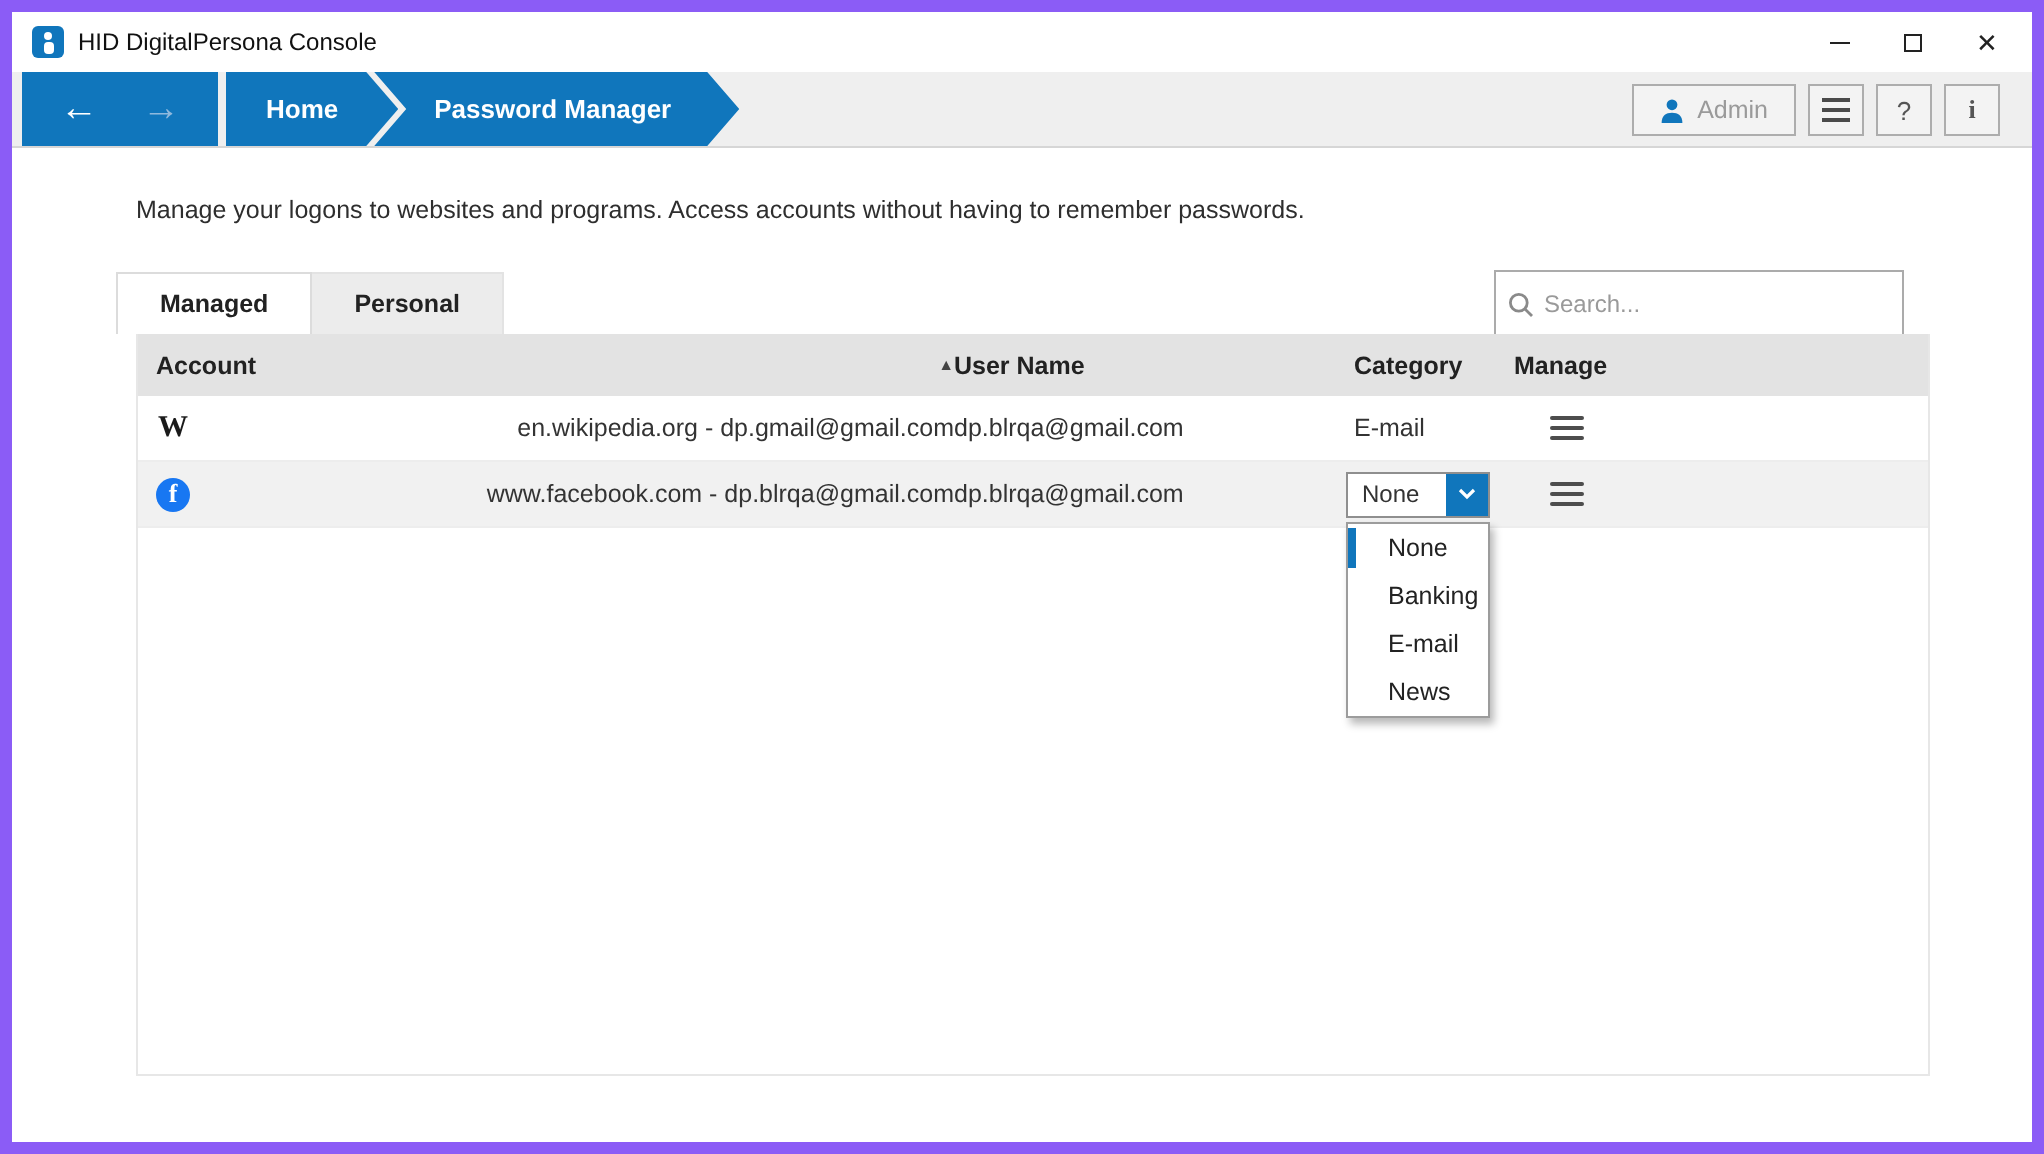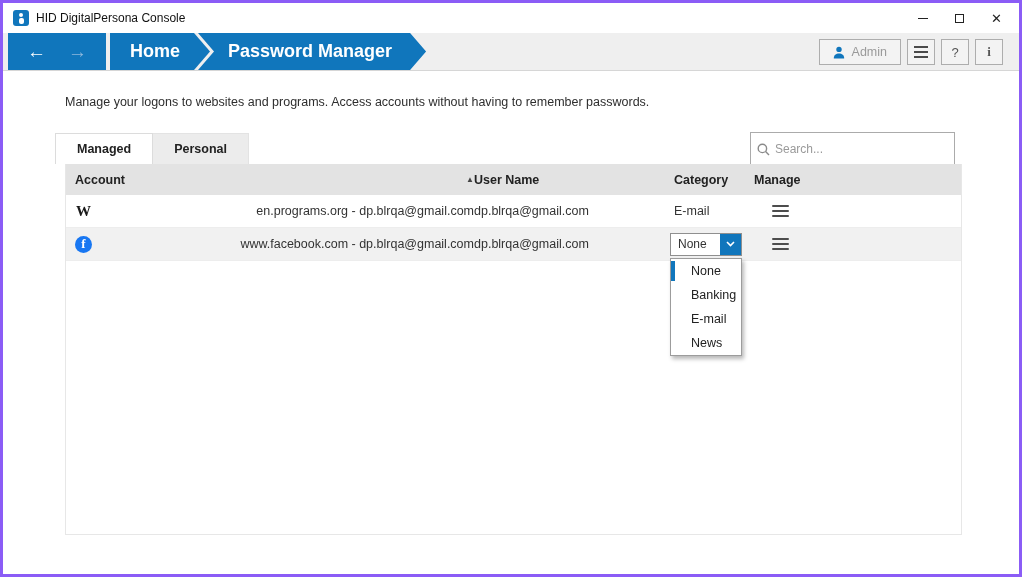--- a/index.html
+++ b/index.html
@@ -1,19 +1,19 @@
 <!DOCTYPE html>
 <html><head>
 <meta charset="utf-8">
 <style>
   * { margin:0; padding:0; box-sizing:border-box; }
   html,body { width:1022px; height:577px; font-family:"Liberation Sans", sans-serif; background:#fff; }
   .window {
     position:relative; width:1022px; height:577px; background:#0f172a;
-    border:3px solid #8b5cf6; outline:1px solid #c9c9c9; overflow:hidden;
+    border:6px solid #8b5cf6; outline:1px solid #c9c9c9; overflow:hidden;
   }
 
   
   .titlebar { position:absolute; top:0; left:0; right:0; height:30px; background:#fff; }
   .app-icon { position:absolute; left:10px; top:7px; width:16px; height:16px; border-radius:3px; background:#1076BC; }
   .app-icon::before { content:""; position:absolute; left:6px; top:3px; width:4px; height:4px; border-radius:50%; background:#fff; }
   .app-icon::after  { content:""; position:absolute; left:5.5px; top:8px; width:5px; height:6px; border-radius:2px; background:#fff; }
   .title-text { position:absolute; left:33px; top:8px; font-size:12px; color:#111; }
   .win-controls { position:absolute; right:4px; top:0; height:30px; display:flex; }
   .win-btn { width:37px; height:30px; display:flex; align-items:center; justify-content:center; color:#222; }
@@ -21,21 +21,21 @@
   .glyph-max { width:9px; height:9px; border:1px solid #222; }
   .glyph-close { font-size:13px; line-height:1; color:#222; }
 
   
   .navbar { position:absolute; top:30px; left:0; right:0; height:38px; background:#efefef; border-bottom:1px solid #d6d6d6; }
   .nav-arrows { position:absolute; left:5px; top:0; width:98px; height:37px; background:#1076BC; display:flex; align-items:center; justify-content:center; gap:22px; }
   .arrow { font-size:19px; font-weight:bold; line-height:1; }
   .arrow.back { color:#fff; }
   .arrow.fwd { color:#8FB9DD; }
   .crumbs { position:absolute; left:103px; top:0; height:37px; display:flex; }
-  .crumb { height:37px; display:flex; align-items:center; background:#1076BC; color:#fff; font-weight:bold; font-size:18px; filter:drop-shadow(-4px 0 0 #fff); }
+  .crumb { height:37px; display:flex; align-items:center; background:#1076BC; color:#fff; font-weight:bold; font-size:13px; filter:drop-shadow(-4px 0 0 #fff); }
   .crumb.first { margin-left:4px; padding:0 30px 0 20px;
     clip-path:polygon(0 0, calc(100% - 16px) 0, 100% 50%, calc(100% - 16px) 100%, 0 100%); }
   .crumb.notched { margin-left:-12px; padding:0 34px 0 30px;
     clip-path:polygon(0 0, calc(100% - 16px) 0, 100% 50%, calc(100% - 16px) 100%, 0 100%, 16px 50%); }
   .nav-right { position:absolute; right:16px; top:6px; display:flex; gap:6px; }
   .nav-btn { height:26px; border:1px solid #adadad; background:#f3f3f3; display:flex; align-items:center; justify-content:center; color:#555; font-size:13px; }
   .btn-admin { padding:0 13px; gap:7px; color:#9a9a9a; font-size:12.5px; }
   .sq { width:28px; }
   .hamburger { display:flex; flex-direction:column; gap:2.5px; }
   .hamburger i { display:block; width:14px; height:2.5px; background:#4a4a4a; }
@@ -160,21 +160,21 @@
         <div class="col-user">User Name</div>
         <div class="col-cat">Category</div>
         <div class="col-manage">Manage</div>
       </div>
 
       <div class="trow">
         <div class="col-account">
           <span class="site-icon">
             <span class="wiki-w">W</span>
           </span>
-          <span>en.programs.org - dp.blrqa@gmail.com</span>
+          <span>en.wikipedia.org - dp.gmail@gmail.com</span>
         </div>
         <div class="col-user">dp.blrqa@gmail.com</div>
         <div class="col-cat">E-mail</div>
         <div class="col-manage">
           <span class="manage-icon">
               <i></i>
               <i></i>
               <i></i>
             </span>
         </div>

